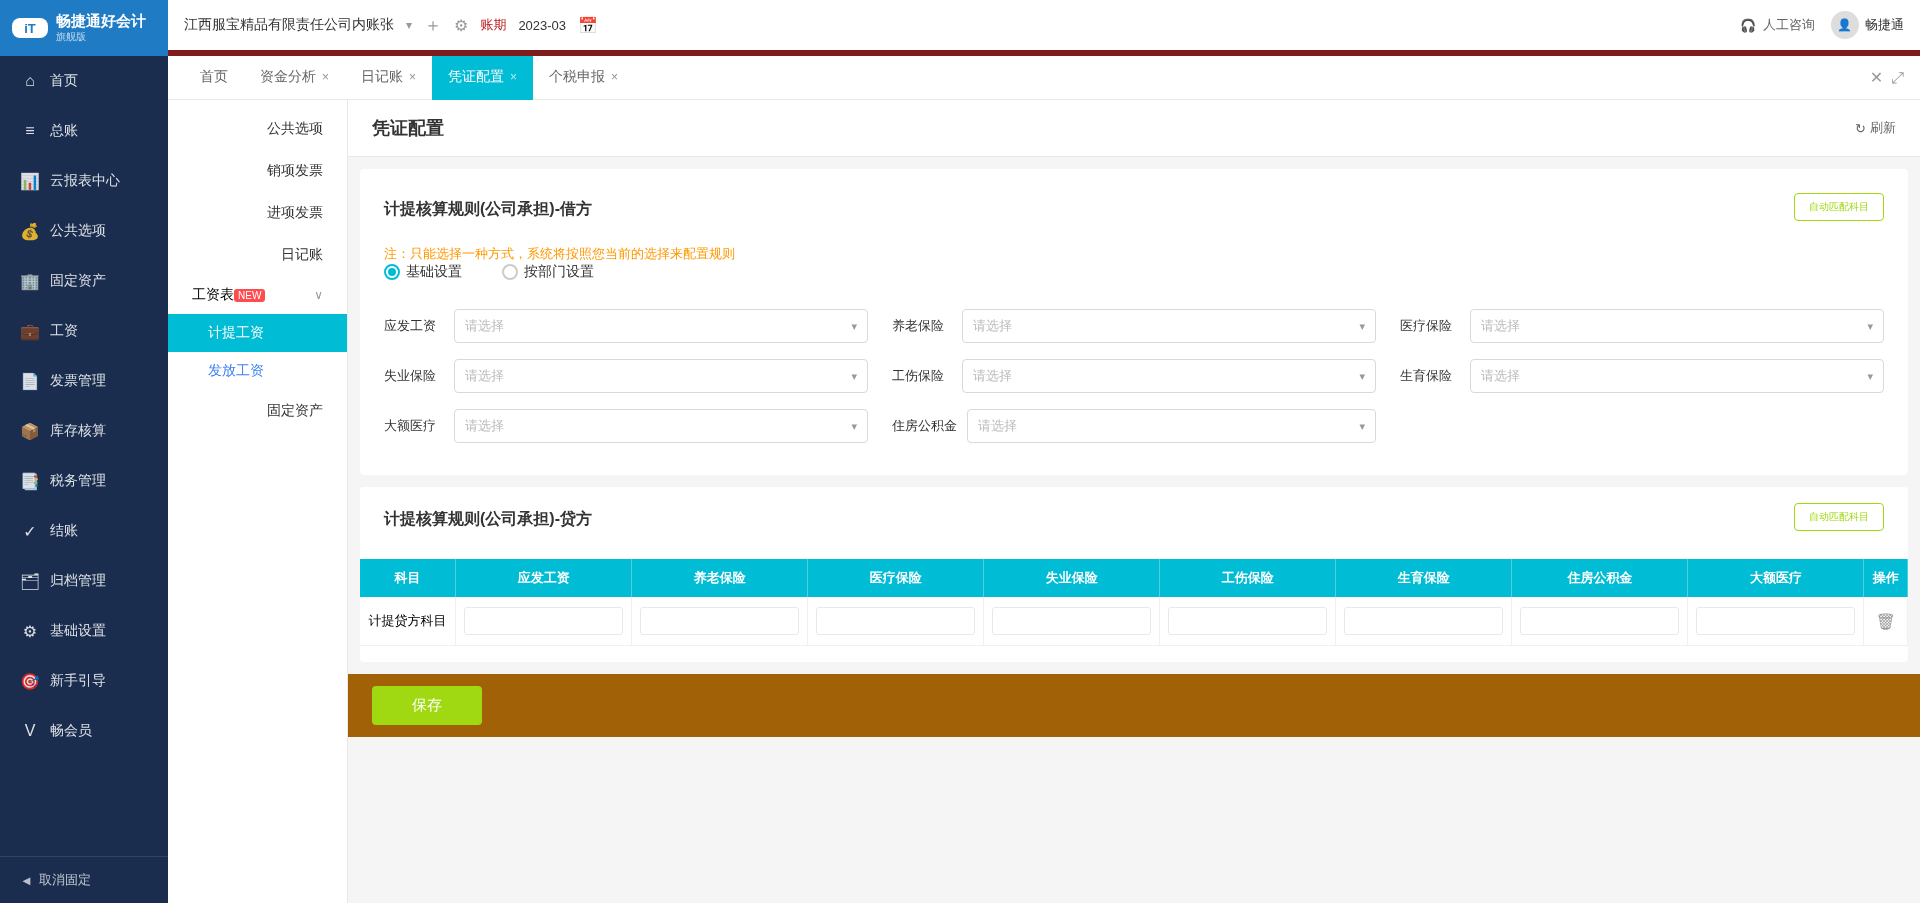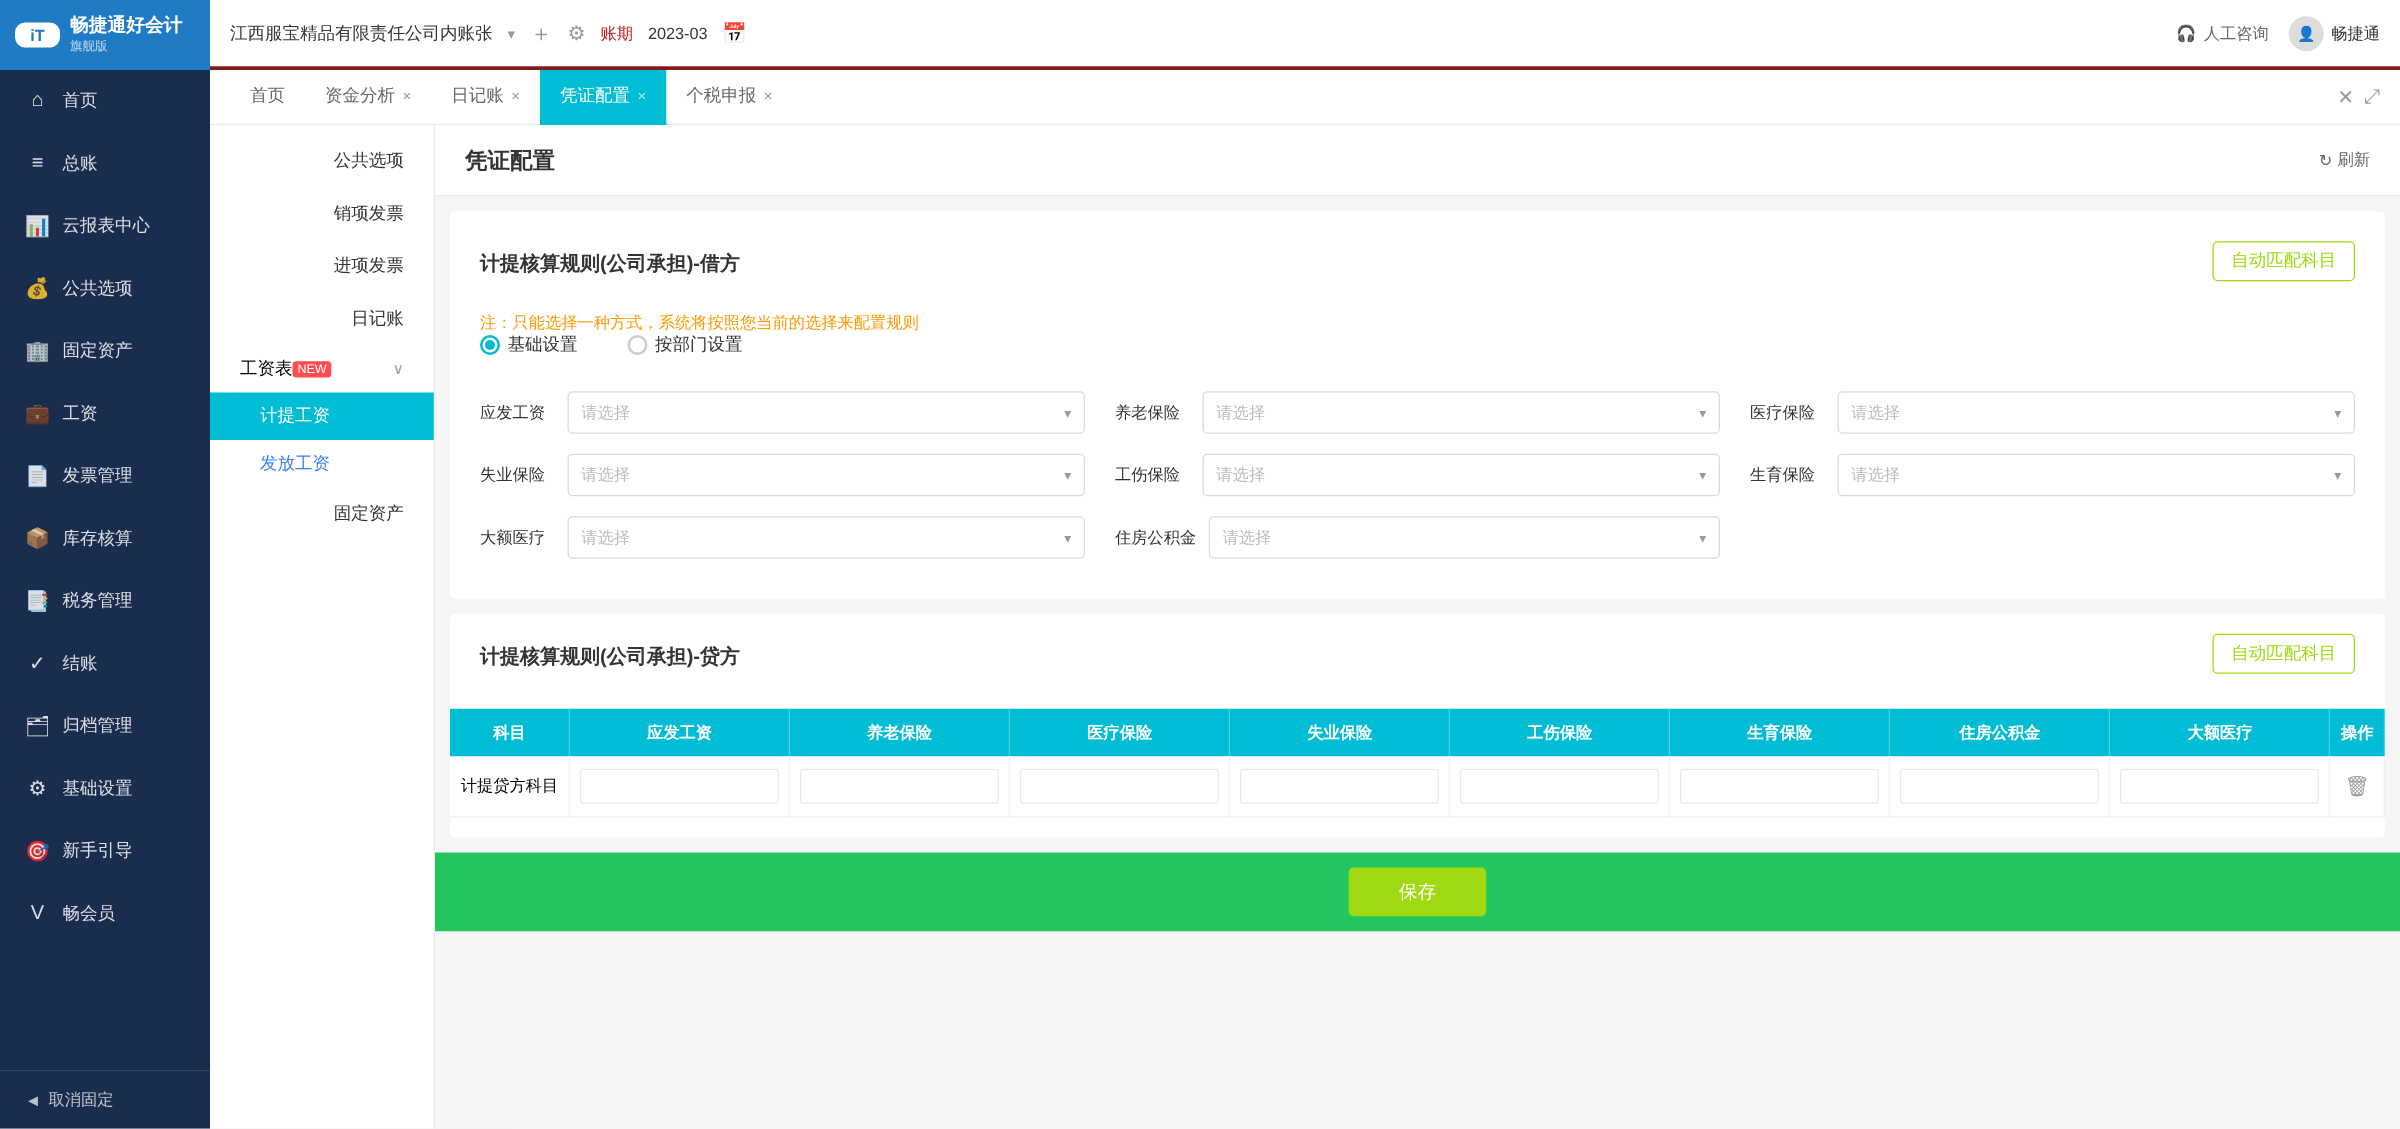--- a/index.html
+++ b/index.html
@@ -78,21 +78,21 @@
       display: flex;
       flex-direction: column;
       height: 100%;
       overflow: hidden;
     }
 
     
     .topbar {
       height: 56px;
       background: white;
-      border-bottom: 3px solid #7f1d1d;
+      border-bottom: 6px solid #7f1d1d;
       display: flex;
       align-items: center;
       padding: 0 16px;
       gap: 12px;
       flex-shrink: 0;
     }
     .company-name {
       font-size: 14px;
       color: #333;
     }
@@ -273,21 +273,21 @@
     }
 
     .auto-match-btn {
       float: right;
       margin-bottom: 16px;
       background: white;
       border: 1px solid #a0d911;
       color: #a0d911;
       padding: 6px 14px;
       border-radius: 4px;
-      font-size: 14px;
+      font-size: 10px;
       cursor: pointer;
     }
 
     .form-grid {
       display: grid;
       grid-template-columns: repeat(3, 1fr);
       gap: 16px 24px;
       padding: 8px 0;
     }
     .form-field {
@@ -361,24 +361,24 @@
     }
     .delete-btn {
       color: #999;
       cursor: pointer;
       font-size: 16px;
     }
 
     .save-bar {
       position: sticky;
       bottom: 0;
-      background: #22c55e;
+      background: #a16207;
       padding: 12px 24px;
       display: flex;
-      justify-content: center;
+      justify-content: flex-start;
     }
     .save-btn {
       background: #a0d911;
       color: white;
       border: none;
       padding: 10px 40px;
       border-radius: 4px;
       font-size: 15px;
       cursor: pointer;
     }

